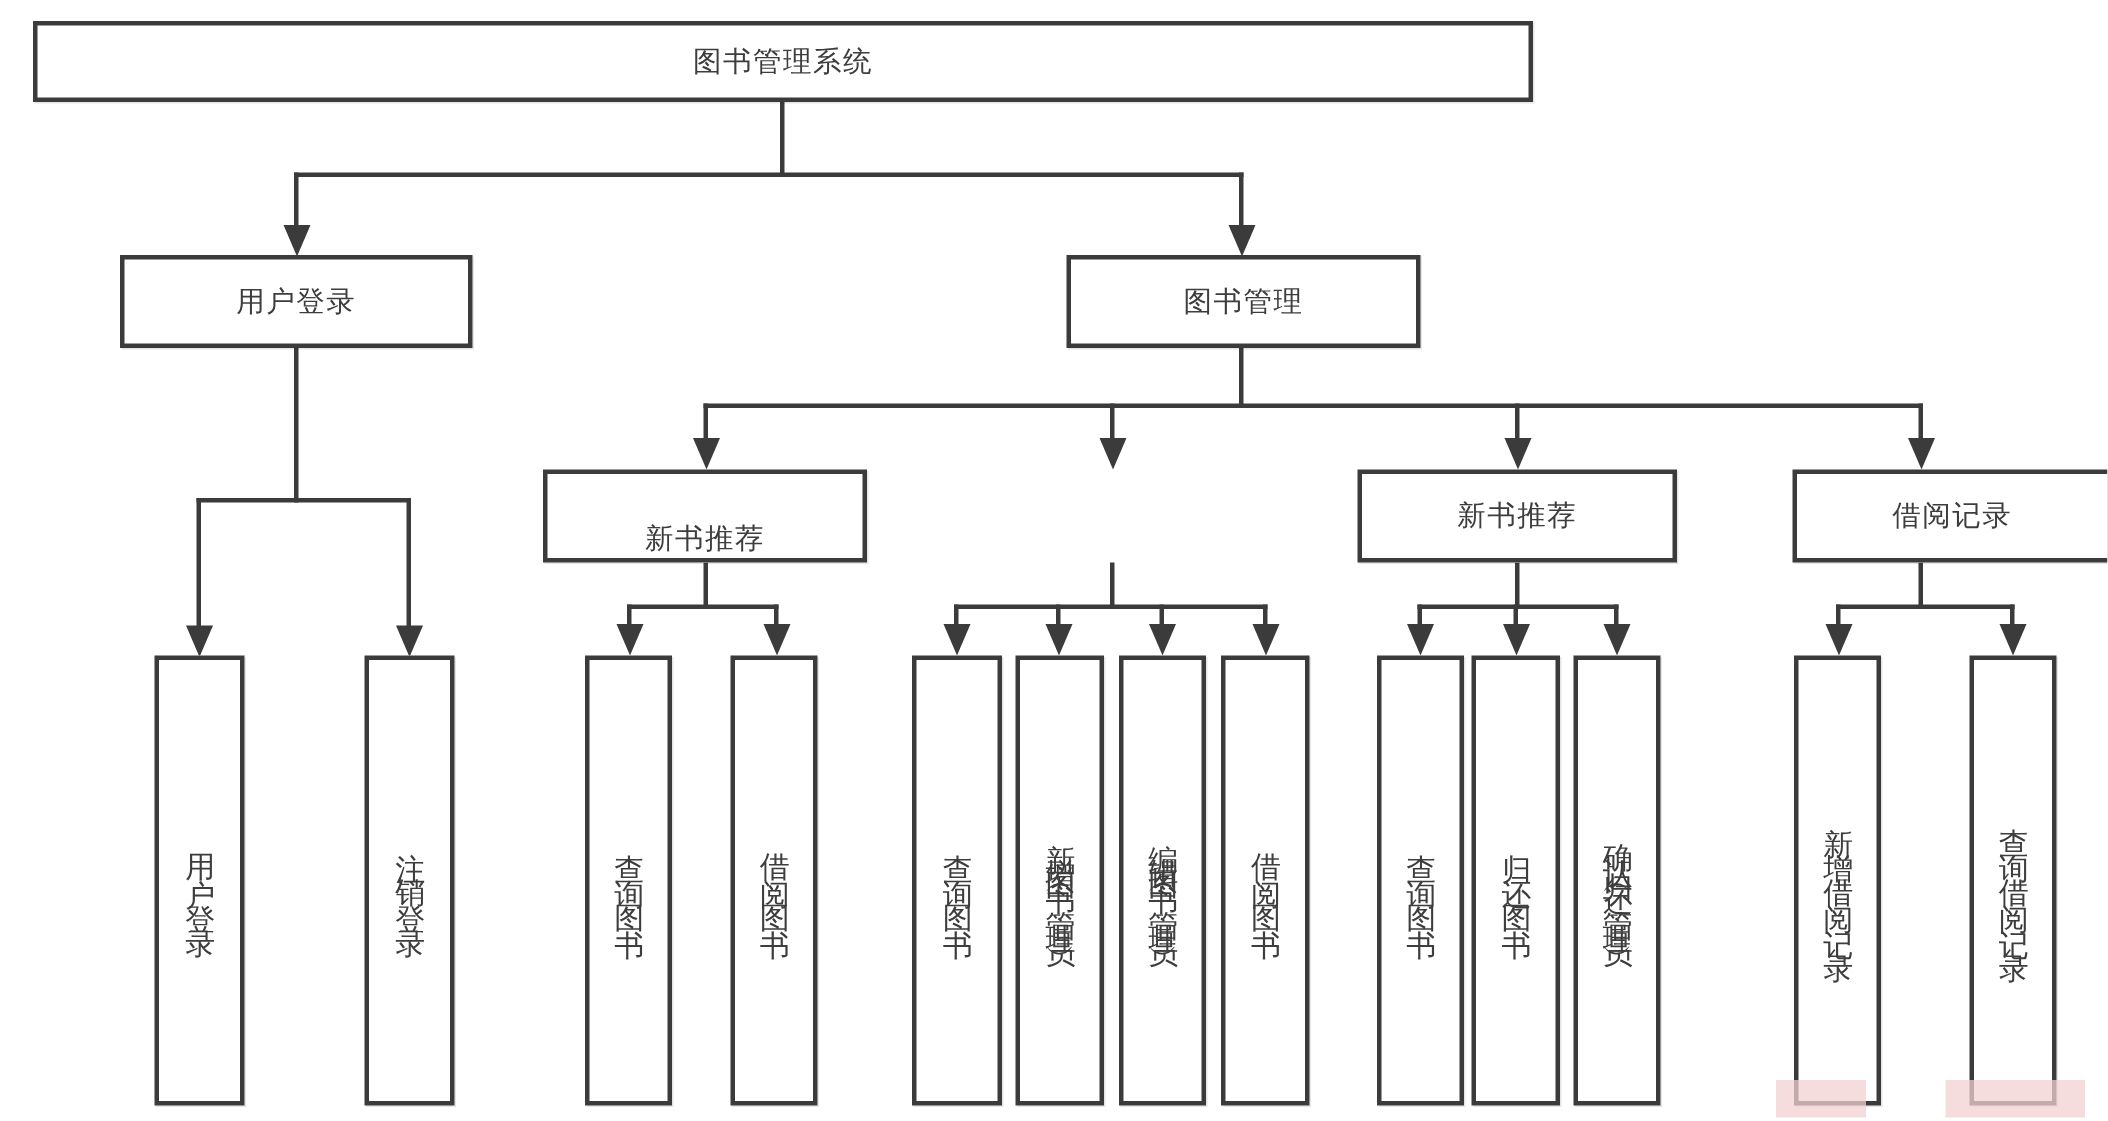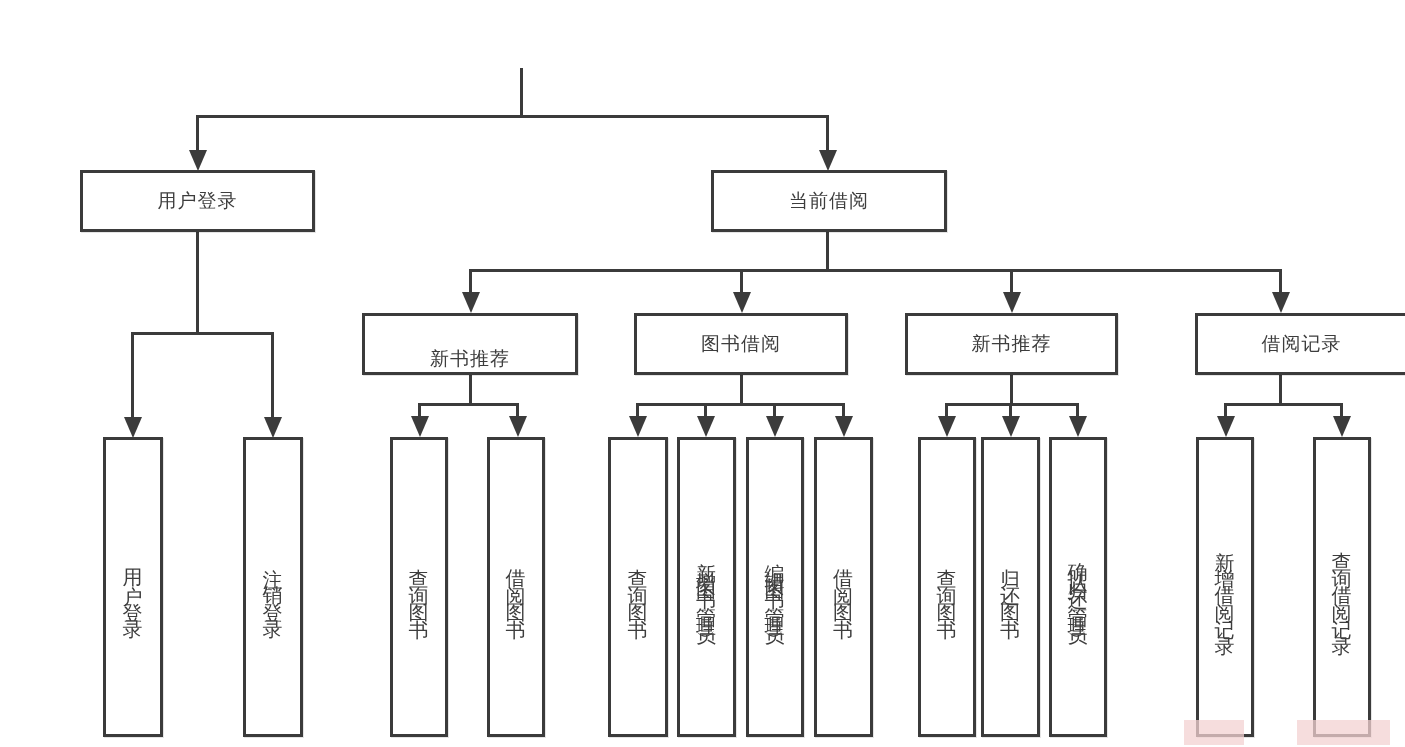--- a/index.html
+++ b/index.html
@@ -99,33 +99,33 @@
   <div class="vline" style="left:1076px;top:403px;height:15px;"></div>
   <div class="arrow" style="left:1069px;top:416px;"></div>
 
   <div class="vline" style="left:1279px;top:375px;height:31px;"></div>
   <div class="hline" style="left:1224px;top:403px;width:119px;"></div>
   <div class="vline" style="left:1224px;top:403px;height:15px;"></div>
   <div class="arrow" style="left:1217px;top:416px;"></div>
   <div class="vline" style="left:1340px;top:403px;height:15px;"></div>
   <div class="arrow" style="left:1333px;top:416px;"></div>
 
+  <div class="box" style="left:22px;top:14px;width:1000px;height:54px;">
+    <span>图书管理系统</span>
+  </div>
 
   <div class="box" style="left:80px;top:170px;width:235px;height:62px;">
     <span>用户登录</span>
   </div>
   <div class="box" style="left:711px;top:170px;width:236px;height:62px;">
-    <span>当前借阅</span>
+    <span>图书管理</span>
   </div>
 
   <div class="box" style="left:362px;top:313px;width:216px;height:62px;align-items:flex-end;">
     <span>新书推荐</span>
-  </div>
-  <div class="box" style="left:634px;top:313px;width:214px;height:62px;">
-    <span>图书借阅</span>
   </div>
   <div class="box" style="left:905px;top:313px;width:213px;height:62px;">
     <span>新书推荐</span>
   </div>
   <div class="box" style="left:1195px;top:313px;width:213px;height:62px;">
     <span>借阅记录</span>
   </div>
 
   <div class="box leaf" style="left:103px;top:437px;width:60px;height:300px;">
     <span class="leaf-label">用户登录</span>

